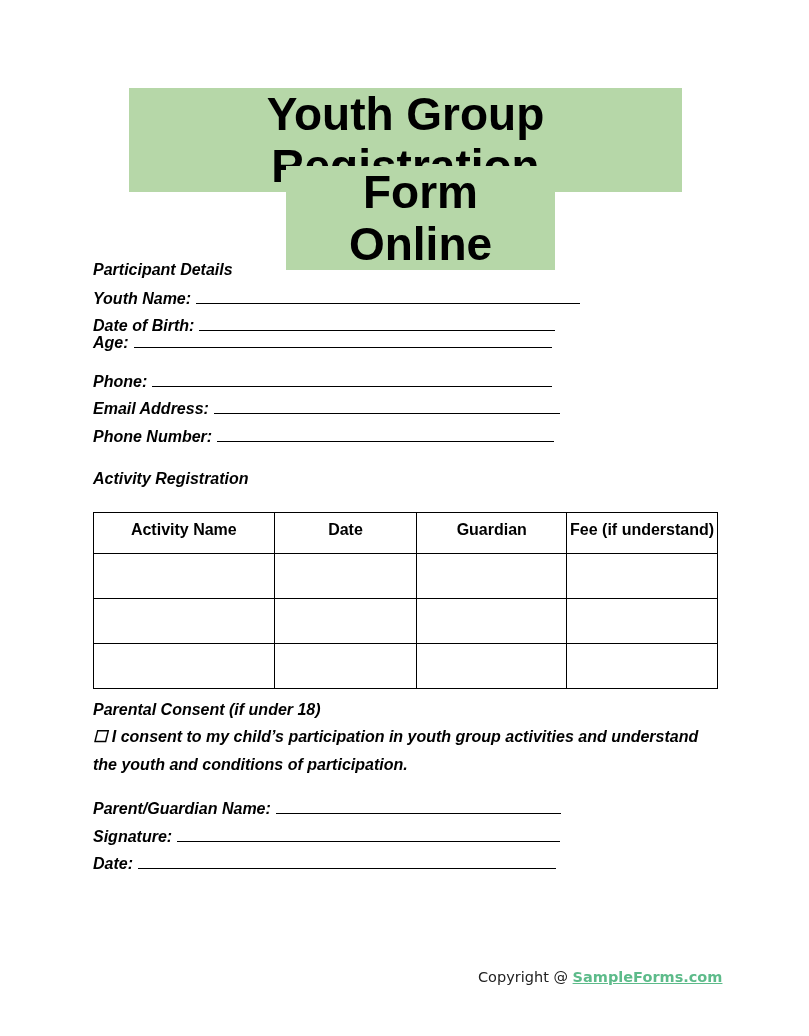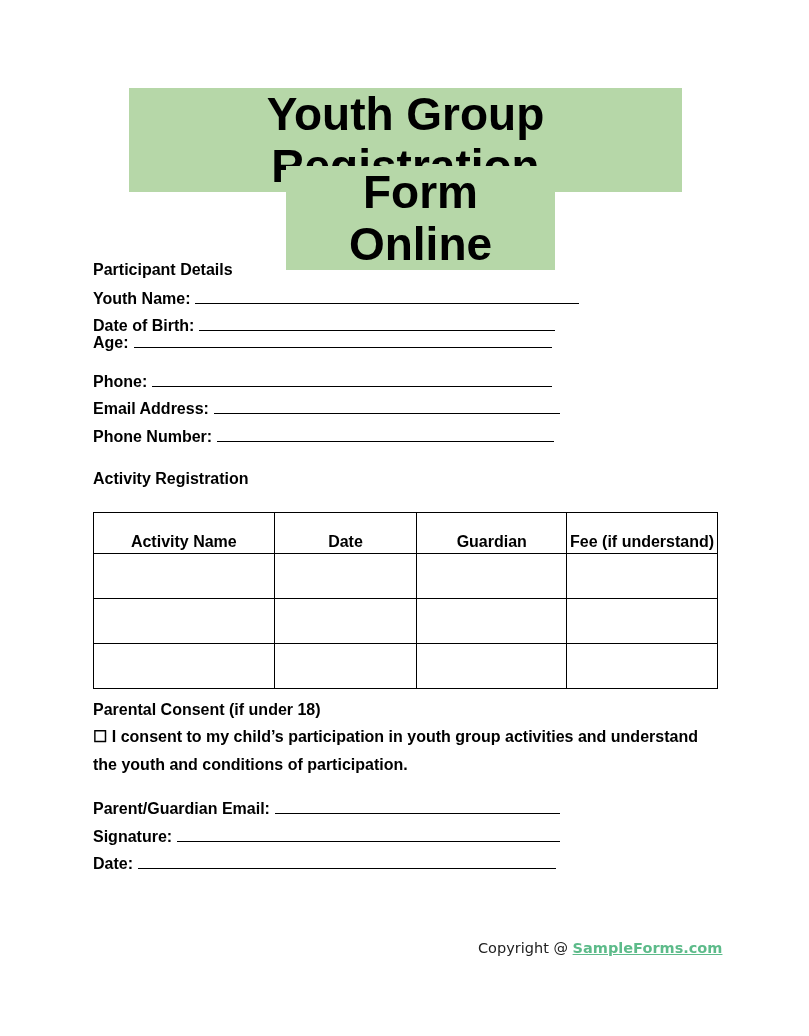--- a/index.html
+++ b/index.html
@@ -4,27 +4,27 @@
 <style>
   html, body { margin: 0; padding: 0; background: #ffffff; }
   body { width: 809px; height: 1036px; position: relative; overflow: hidden;
          font-family: "Liberation Sans", sans-serif; color: #000; }
   .title-wrap { position: absolute; left: 0; top: 86px; width: 809px; text-align: center; }
   .title-line { display: inline-block; background: #b6d7a8; font-weight: bold;
                 font-size: 46px; line-height: 52px; padding: 0 1px; }
   .title-line.l1 { position: absolute; left: 129px; top: 2px; width: 551px; }
   .title-line.l2 { position: absolute; left: 271px; top: 80px; width: 267px; margin-left: 15px; }
   .content { position: absolute; left: 93px; top: 0; width: 625px; font-size: 16px; font-weight: bold; }
-  .line { position: absolute; left: 0; white-space: nowrap; line-height: 20px; }
+  .line { position: absolute; left: 0; white-space: nowrap; line-height: 20px; font-style: italic; }
   .blank { display: inline-block; border-bottom: 1.3px solid #000; height: 15px; vertical-align: baseline; margin-left: 5px; }
   table.act { position: absolute; left: 93px; top: 512px; width: 625px; border-collapse: collapse; font-size: 16px; }
   table.act th, table.act td { border: 1px solid #000; }
-  table.act th { height: 41px; font-weight: bold; text-align: center; vertical-align: top; padding-top: 20px; box-sizing: border-box; }
+  table.act th { height: 41px; font-weight: bold; text-align: center; vertical-align: top; padding-top: 8px; box-sizing: border-box; }
   table.act td { height: 42px; }
-  .copyright { position: absolute; left: 478px; top: 940px; font-size: 15px; color: #222; font-family: "DejaVu Sans", sans-serif; font-size: 14.5px; }
+  .copyright { position: absolute; left: 478px; top: 969px; font-size: 15px; color: #222; font-family: "DejaVu Sans", sans-serif; font-size: 14.5px; }
   .copyright a { color: #5dbb8a; font-weight: bold; text-decoration: underline; }
 </style>
 </head>
 <body>
 
 <div class="title-wrap">
   <span class="title-line l1">Youth Group Registration</span>
   <span class="title-line l2">Form Online</span>
 </div>
 
@@ -53,21 +53,21 @@
   <div class="line" style="top:469px">Activity Registration</div>
 
   <div class="line" style="top:700px">Parental Consent (if under 18)</div>
   <div class="line" style="top:727px">
     <span>☐</span>
     <span>I consent to my child’s participation in youth group activities and understand</span>
   </div>
   <div class="line" style="top:755px">the youth and conditions of participation.</div>
 
   <div class="line" style="top:798px">
-    <span>Parent/Guardian Email:</span><span class="blank" style="width:285px"></span>
+    <span>Parent/Guardian Name:</span><span class="blank" style="width:285px"></span>
   </div>
   <div class="line" style="top:826px">
     <span>Signature:</span><span class="blank" style="width:383px"></span>
   </div>
   <div class="line" style="top:853px">
     <span>Date:</span><span class="blank" style="width:418px"></span>
   </div>
 </div>
 
 <table class="act">

